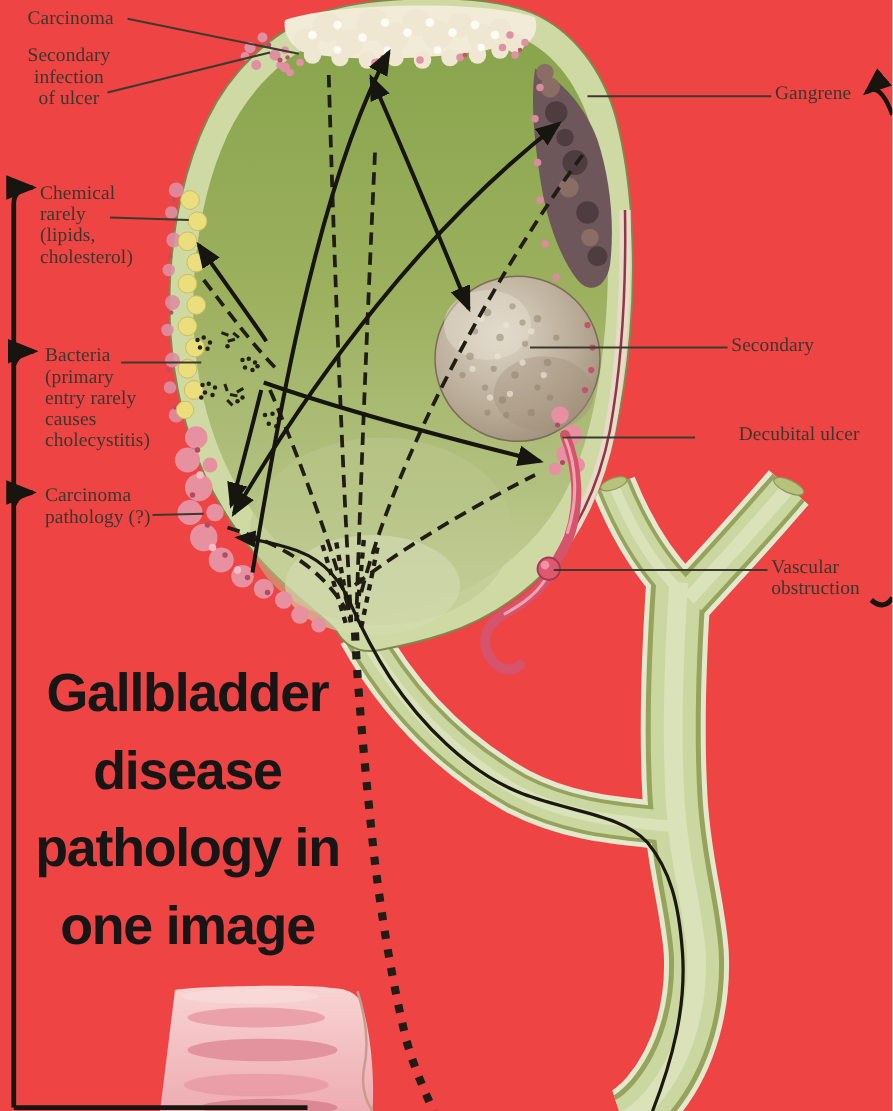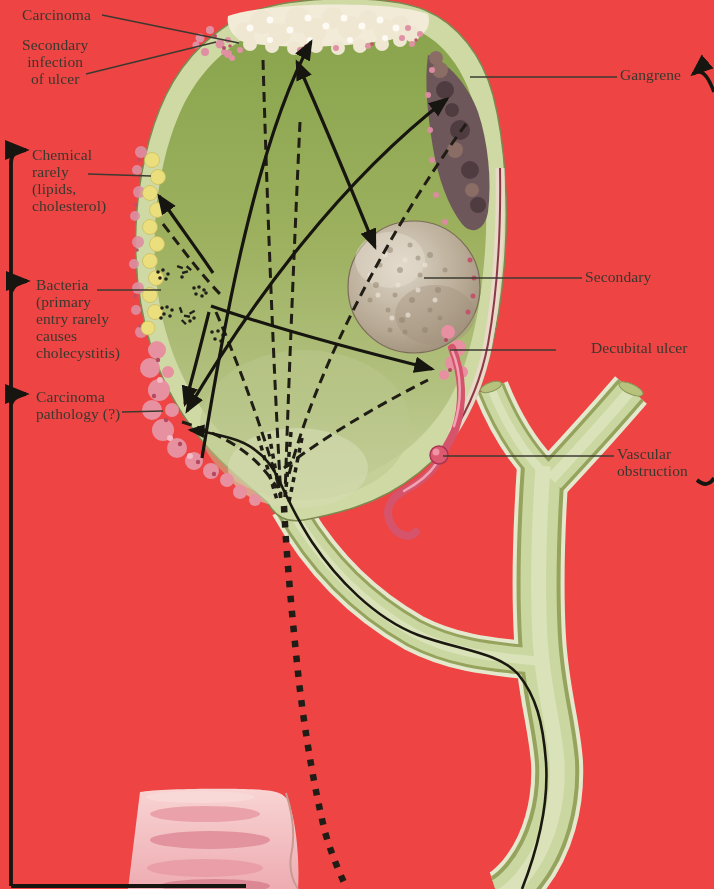--- a/index.html
+++ b/index.html
@@ -464,14 +464,20 @@
 
 <div class="lbl" style="left:559px;top:339px;margin-left:32px;">
   <div>Decubital ulcer</div>
 </div>
 
 <div class="lbl" style="left:617px;top:445px;">
   <div>Vascular</div>
   <div>obstruction</div>
 </div>
 
+<div class="title">
+  <div>Gallbladder</div>
+  <div>disease</div>
+  <div>pathology in</div>
+  <div>one image</div>
+</div>
 
 </div>
 
 </body></html>

